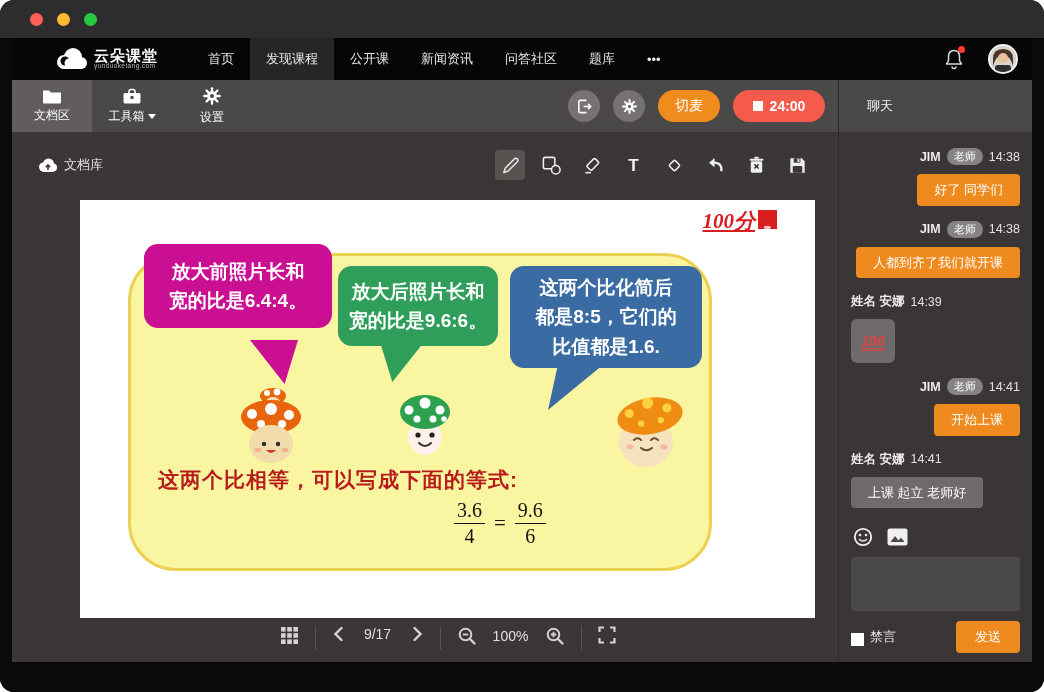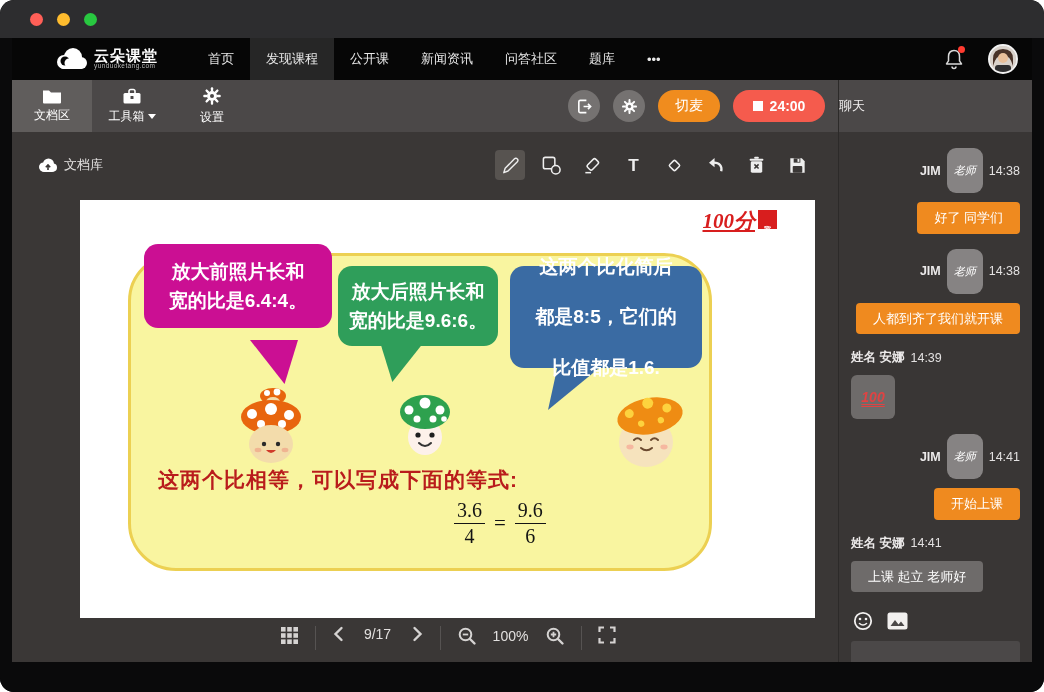--- a/index.html
+++ b/index.html
@@ -37,41 +37,41 @@
   .tool-tab { width:80px; display:flex; flex-direction:column; align-items:center; justify-content:center; gap:3px; color:#fff; cursor:pointer; }
   .tool-tab.active { background:#605d5c; }
   .tool-tab .lbl { font-size:12px; display:flex; align-items:center; gap:3px; }
   .caret-down { width:0; height:0; border-left:4px solid transparent; border-right:4px solid transparent; border-top:5px solid #fff; display:inline-block; }
   .tool-actions { position:absolute; right:13px; top:0; height:52px; display:flex; align-items:center; gap:13px; }
   .circle-btn { width:32px; height:32px; border-radius:50%; background:#757271; display:flex; align-items:center; justify-content:center; cursor:pointer; }
   .pill { height:32px; border-radius:16px; display:flex; align-items:center; justify-content:center; color:#fff; cursor:pointer; }
   .pill.mic { width:62px; background:#f08c1e; font-size:14px; }
   .pill.timer { width:92px; background:#f55b4d; font-size:14px; font-weight:bold; gap:7px; }
   .stop-square { width:10px; height:10px; background:#fff; display:inline-block; }
-  .chat-header { width:194px; background:#4b4848; border-left:1px solid #2c2a29; display:flex; align-items:center; padding-left:0; color:#f0eeee; font-size:13px; }
+  .chat-header { width:194px; background:#4b4848; border-left:1px solid #2c2a29; display:flex; align-items:center; padding-left:28px; color:#f0eeee; font-size:13px; }
 
   
   .main { height:530px; display:flex; }
   .doc-area { position:relative; width:826px; background:#3a3736; }
   .lib-label { position:absolute; left:26px; top:24px; display:flex; align-items:center; gap:7px; color:#e3e1e0; font-size:13px; cursor:pointer; }
   .draw-tools { position:absolute; top:18px; right:26px; display:flex; align-items:center; gap:11px; color:#e8e6e5; }
   .dt { width:30px; height:30px; display:flex; align-items:center; justify-content:center; border-radius:4px; cursor:pointer; }
   .dt.active { background:#575350; }
   .dt svg text { font-family:"Liberation Sans",sans-serif; }
 
   
   .slide { position:absolute; left:68px; top:68px; width:735px; height:418px; background:#ffffff; }
   .slide-logo { position:absolute; top:7px; right:38px; display:flex; align-items:flex-start; gap:3px; }
   .logo-100 { color:#d81e1e; font-size:21px; font-weight:bold; font-style:italic; text-decoration:underline; font-family:"Liberation Serif","DejaVu Serif",serif; }
   .logo-badge { width:19px; height:19px; background:#d81e1e; color:#fff; font-size:7.5px; line-height:1.2; display:flex; align-items:center; justify-content:center; text-align:center; margin-top:3px; writing-mode:vertical-lr; letter-spacing:1px; }
   .yellow-card { position:absolute; left:48px; top:53px; width:584px; height:318px; background:#f9f5a0; border:3px solid #ecd052; border-radius:48px; }
   .bubble { position:absolute; color:#fff; font-size:19px; font-weight:600; line-height:1.55; display:flex; flex-direction:column; align-items:center; justify-content:center; border-radius:14px; text-align:center; }
   .bubble.magenta { left:64px; top:44px; width:188px; height:84px; background:#cb0f93; }
   .bubble.green { left:258px; top:66px; width:160px; height:80px; background:#2f9e5a; }
-  .bubble.blue { left:430px; top:66px; width:192px; height:102px; background:#3a6ba3;gap:21px; }
+  .bubble.blue { left:430px; top:66px; width:192px; height:102px; background:#3a6ba3; }
   .tail { position:absolute; }
   .tail.magenta { left:170px; top:140px; width:48px; height:44px; background:#cb0f93; clip-path:polygon(0 0,100% 0,72% 100%); }
   .tail.green { left:300px; top:142px; width:44px; height:40px; background:#2f9e5a; clip-path:polygon(0 0,100% 0,28% 100%); }
   .tail.blue { left:468px; top:164px; width:56px; height:46px; background:#3a6ba3; clip-path:polygon(18% 0,100% 0,0 100%); }
   .mushroom { position:absolute; }
   .m1 { left:158px; top:184px; }
   .m2 { left:316px; top:190px; }
   .m3 { left:528px; top:192px; }
   .caption { position:absolute; left:78px; top:266px; color:#b91c1c; font-size:21px; font-weight:600; letter-spacing:1px; }
   .eq-inline { position:absolute; left:185px; top:310px; color:#141414; font-size:23px; font-weight:600; }
@@ -87,21 +87,21 @@
   .pb-text { font-size:14px; color:#e2e0df; min-width:36px; text-align:center; }
   .pb-icon { display:flex; align-items:center; justify-content:center; cursor:pointer; }
 
   
   .chat { width:194px; background:#393635; border-left:1px solid #2c2a29; display:flex; flex-direction:column; }
   .messages { padding:16px 12px 0 12px; }
   .msg { margin-bottom:15px; }
   .msg-head { display:flex; align-items:center; gap:6px; font-size:12.5px; color:#eceaea; }
   .msg.right .msg-head { justify-content:flex-end; }
   .msg-name { font-weight:bold; }
-  .msg-badge { background:#868383; color:#fff; border-radius:9px; padding:15px 7px; font-size:11px;font-style:italic; }
+  .msg-badge { background:#868383; color:#fff; border-radius:9px; padding:1px 7px; font-size:11px; }
   .msg-time { color:#e3e1e1; }
   .msg-body { margin-top:9px; display:flex; }
   .msg.right .msg-body { justify-content:flex-end; }
   .chat-bubble { display:inline-block; font-size:13px; color:#fff; padding:7px 17px; border-radius:4px; max-width:170px; line-height:1.35; }
   .chat-bubble.orange { background:#ef8a1f; }
   .chat-bubble.gray { background:#6e6b6a; }
   .emoji-bubble { width:44px; height:44px; background:#6e6b6a; border-radius:6px; display:flex; align-items:center; justify-content:center; }
   .hundred { color:#e04343; font-weight:800; font-style:italic; font-size:14px; text-decoration:underline; text-decoration-style:double; text-underline-offset:2px; }
   .chat-input { margin-top:auto; display:flex; flex-direction:column; }
   .ci-icons { display:flex; align-items:center; gap:14px; padding:4px 14px 6px 14px; color:#f2f0ef; }

